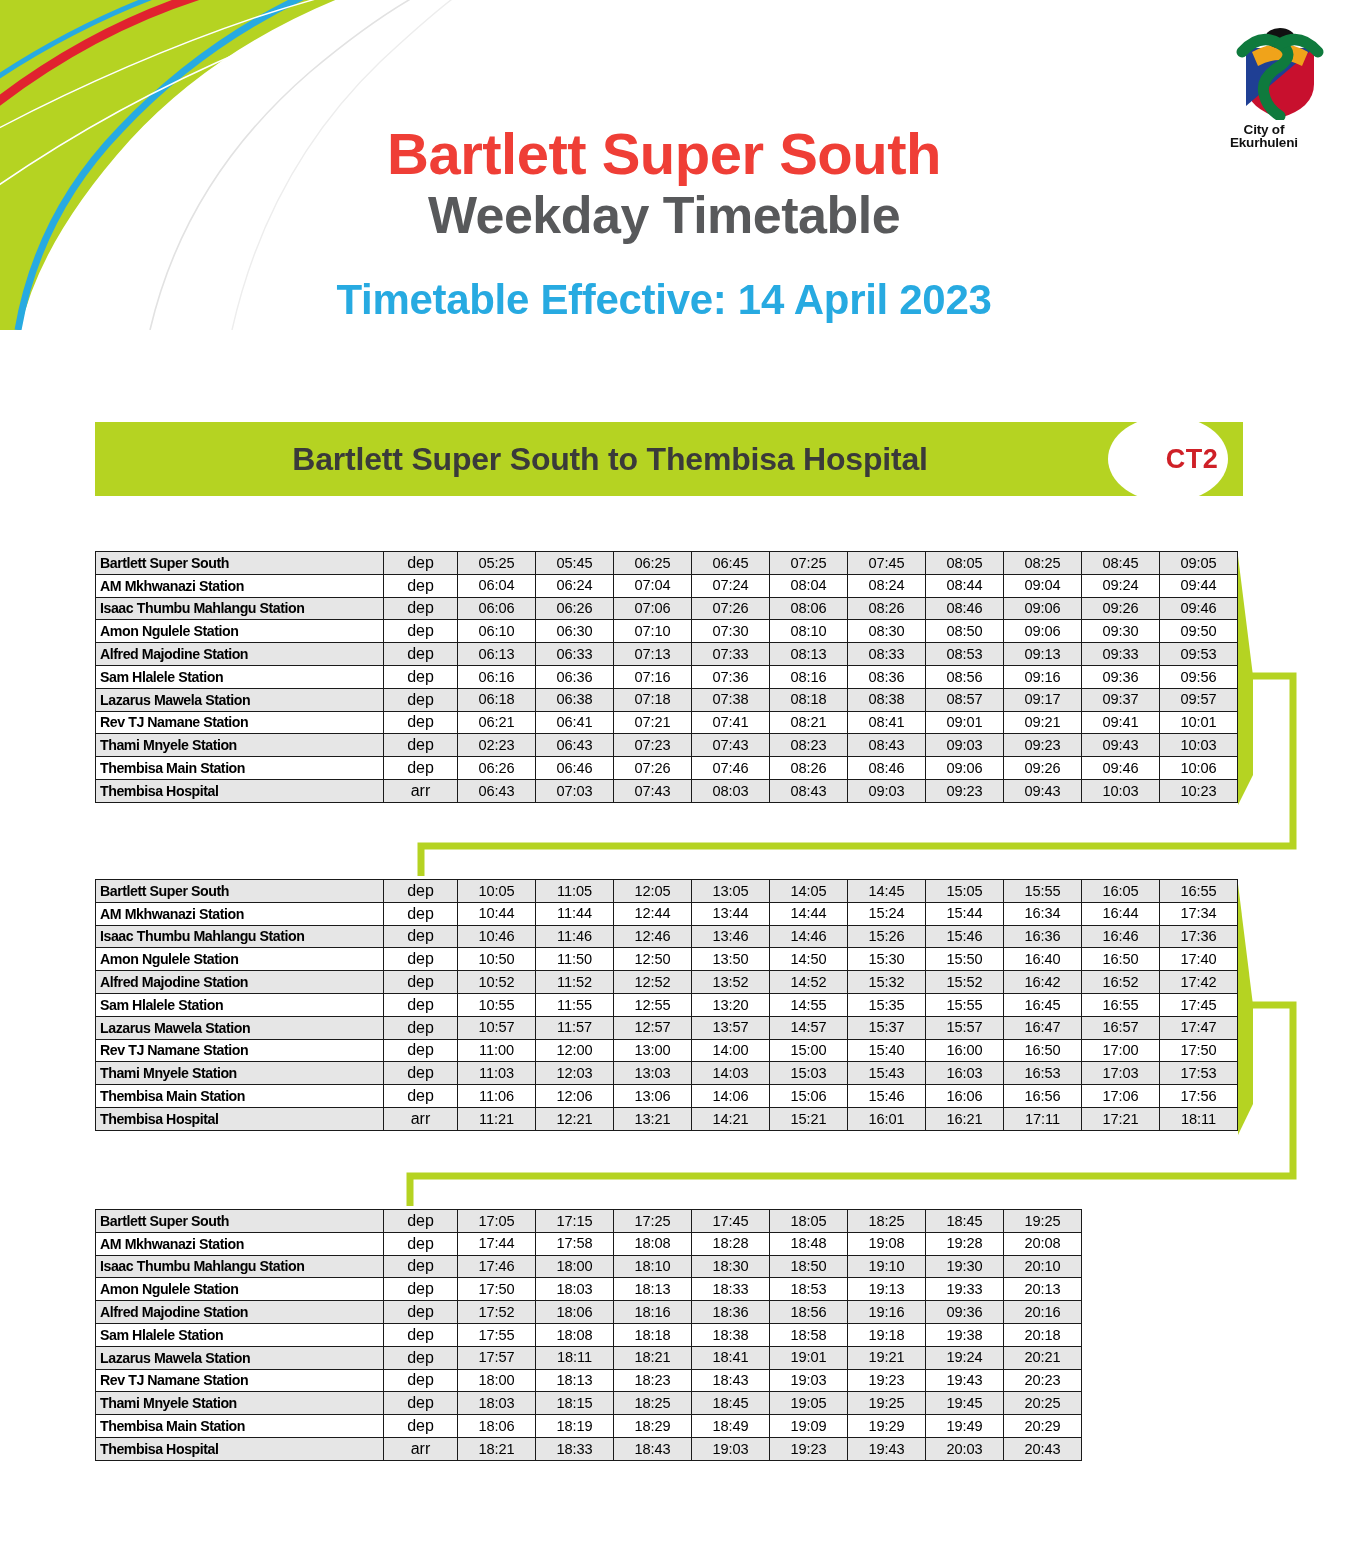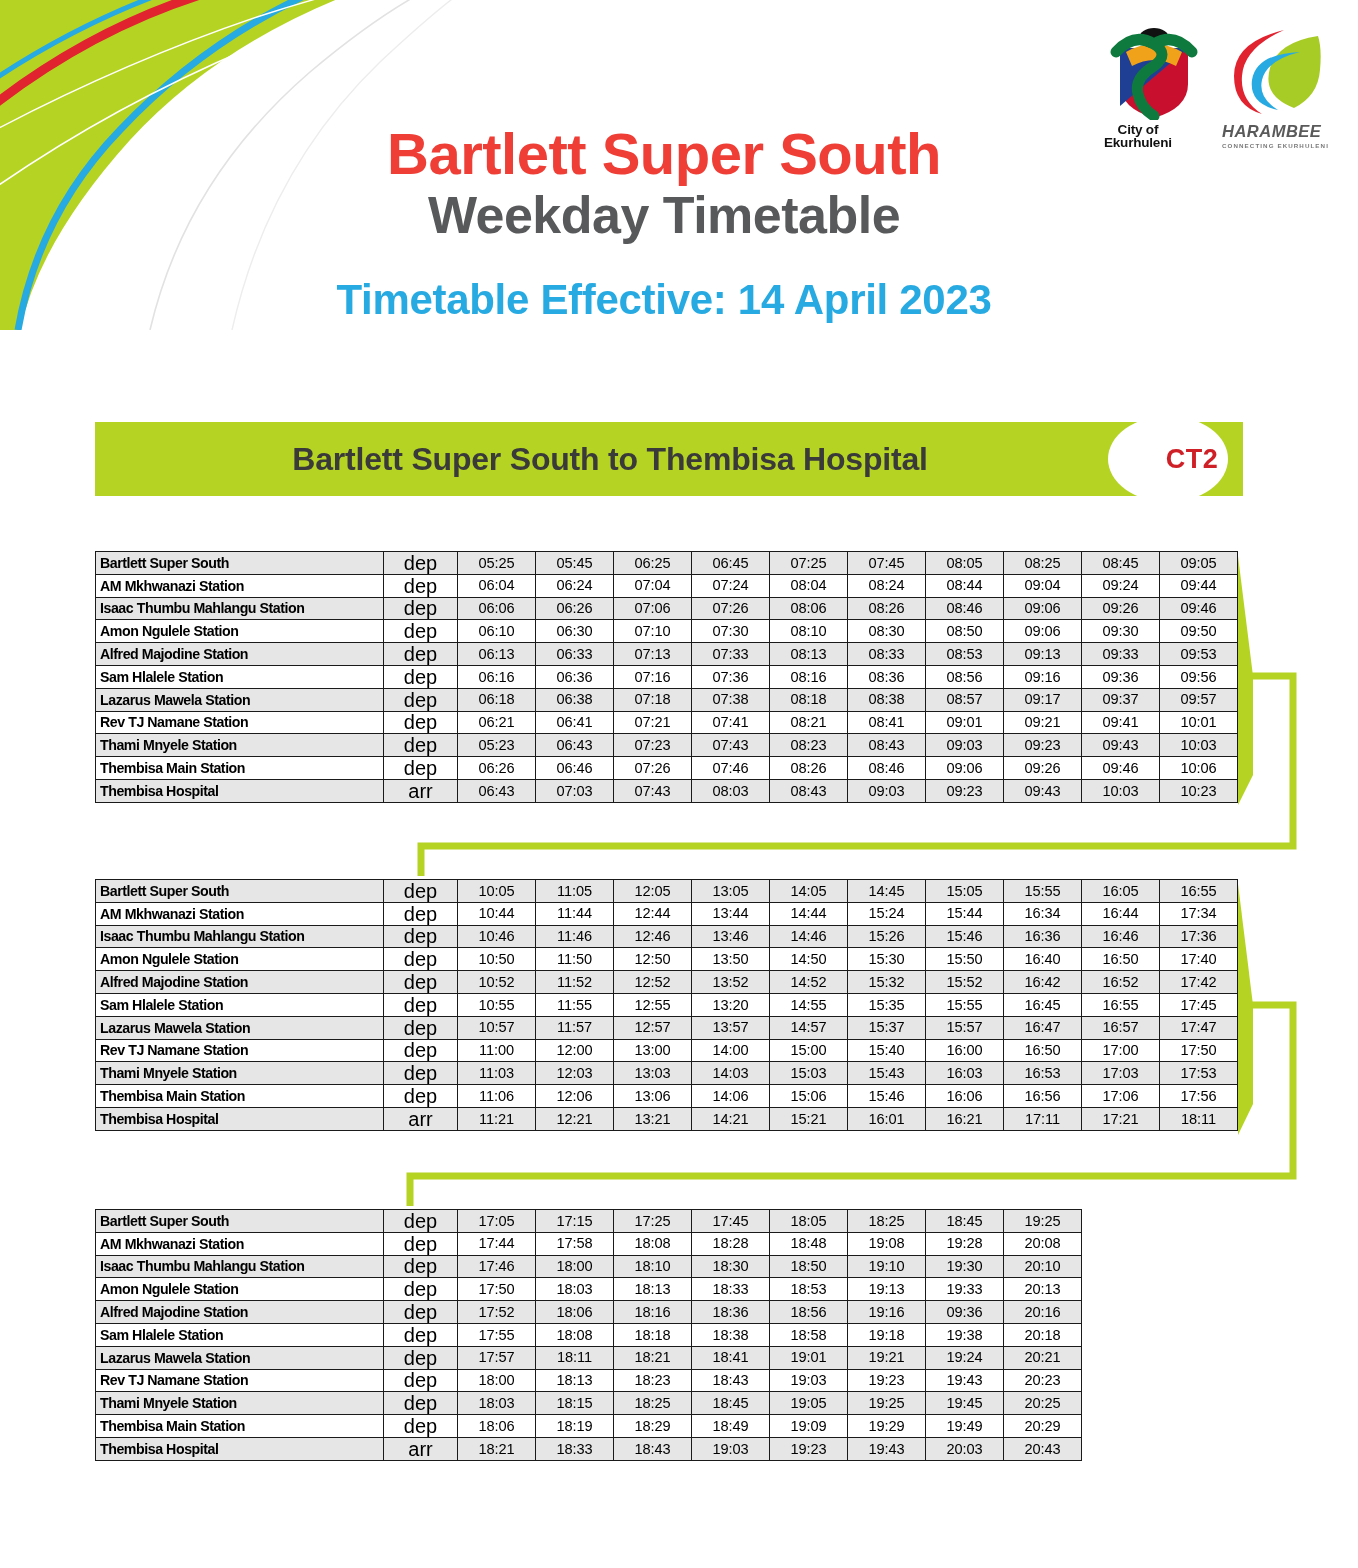--- a/index.html
+++ b/index.html
@@ -130,21 +130,21 @@
     width: 288px;
     font-weight: bold;
     text-align: left;
     letter-spacing: -0.45px;
     font-size: 14.2px;
   }
   td.c-mode {
     width: 74px;
     text-align: center;
     font-weight: normal;
-    font-size: 20px;
+    font-size: 16px;
   }
   td.c-time {
     width: 78px;
     text-align: center;
     font-size: 14.6px;
     letter-spacing: -0.1px;
   }
 
   #table-1 { left: 95px; top: 551px; }
   #table-2 { left: 95px; top: 879px; }
@@ -174,29 +174,20 @@
       <ellipse cx="50" cy="16" rx="15" ry="10" fill="#111111"></ellipse>
       <path d="M12,30 Q30,10 50,22 Q66,32 50,44 Q30,56 34,72 Q37,86 50,94" fill="none" stroke="#0f7a3d" stroke-width="11" stroke-linecap="round"></path>
       <path d="M88,30 Q70,10 50,22" fill="none" stroke="#0f7a3d" stroke-width="11" stroke-linecap="round"></path>
     </svg>
     <div class="logo-coe-text">
       <span>City of</span><br>
       <span>Ekurhuleni</span>
     </div>
   </div>
 
-  <div class="logo-block">
-    <svg width="108" height="98" viewBox="0 0 108 98">
-      <path d="M62,8 Q12,20 12,54 Q12,84 40,92 Q18,78 20,54 Q22,26 62,8 Z" fill="#e1222f"></path>
-      <path d="M96,14 Q56,20 48,46 Q40,74 72,86 Q96,74 98,48 Q100,26 96,14 Z" fill="#a8cc26"></path>
-      <path d="M78,30 Q34,32 30,58 Q27,82 56,88 Q36,76 40,58 Q45,38 78,30 Z" fill="#27aae1"></path>
-    </svg>
-    <div class="logo-har-word">HARAMBEE</div>
-    <div class="logo-har-sub">CONNECTING EKURHULENI</div>
-  </div>
 
 </div>
 
 <div id="title-area">
   <div id="main-title">Bartlett Super South</div>
   <div id="sub-title">Weekday Timetable</div>
   <div id="effective-title">Timetable Effective: 14 April 2023</div>
 </div>
 
 <div id="route-banner">
@@ -327,21 +318,21 @@
         <td class="c-time">08:21</td>
         <td class="c-time">08:41</td>
         <td class="c-time">09:01</td>
         <td class="c-time">09:21</td>
         <td class="c-time">09:41</td>
         <td class="c-time">10:01</td>
       </tr>
       <tr class="alt">
         <td class="c-station">Thami Mnyele Station</td>
         <td class="c-mode">dep</td>
-        <td class="c-time">05:23</td>
+        <td class="c-time">02:23</td>
         <td class="c-time">06:43</td>
         <td class="c-time">07:23</td>
         <td class="c-time">07:43</td>
         <td class="c-time">08:23</td>
         <td class="c-time">08:43</td>
         <td class="c-time">09:03</td>
         <td class="c-time">09:23</td>
         <td class="c-time">09:43</td>
         <td class="c-time">10:03</td>
       </tr>

